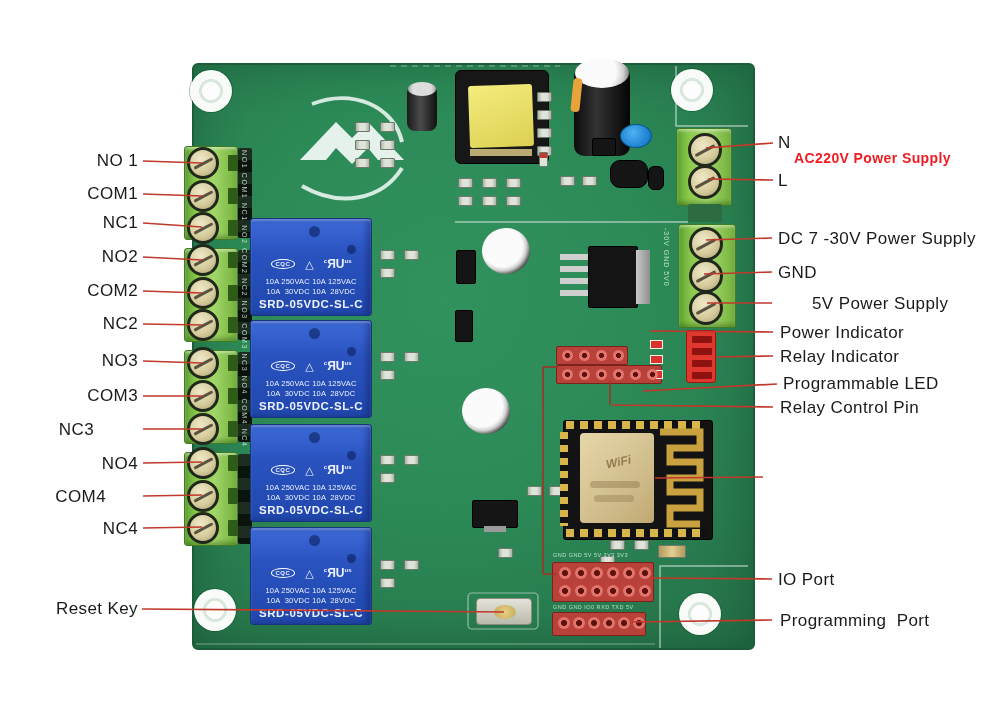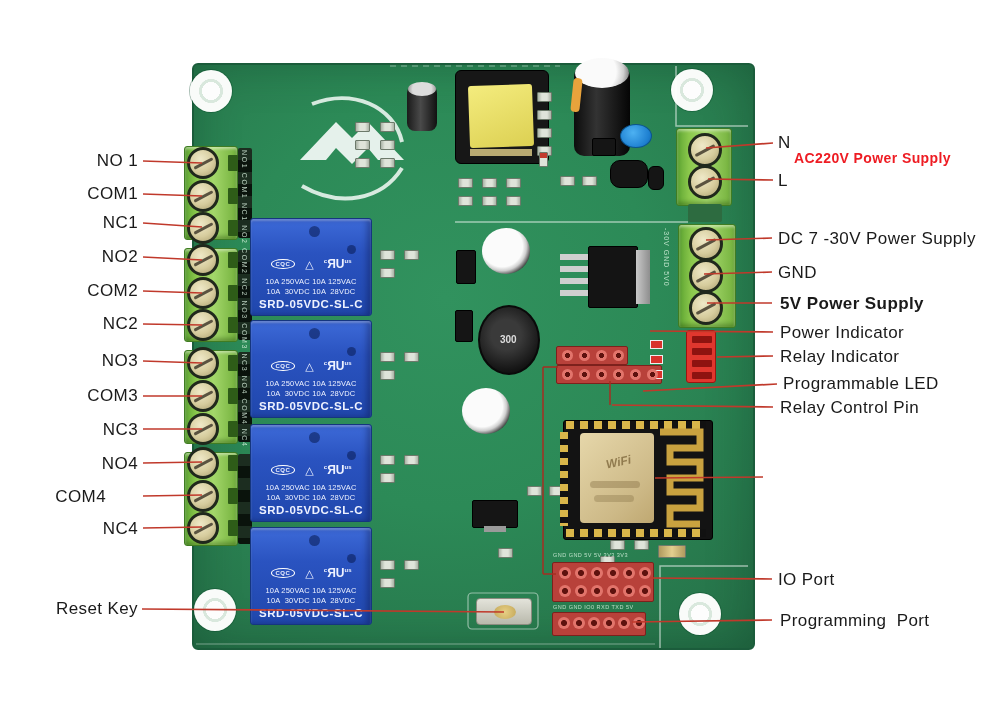--- a/index.html
+++ b/index.html
@@ -102,23 +102,20 @@
   <div class="abs" style="left:407px;top:85px;width:30px;height:46px;background:linear-gradient(90deg,#1a1a1a,#4a4a4a 45%,#111);border-radius:8px;z-index:4;"></div>
   <div class="abs" style="left:408px;top:82px;width:28px;height:14px;border-radius:50%;background:radial-gradient(circle,#ddd 0 60%,#888 100%);z-index:5;"></div>
 
   <div class="abs" style="left:620px;top:124px;width:32px;height:24px;border-radius:50%;background:radial-gradient(circle at 40% 35%,#4db1f2,#1d7fd0 70%,#0d5ea3);z-index:5;border:1px solid #0b548f;"></div>
   <div class="darkpart" style="left:592px;top:138px;width:24px;height:18px;"></div>
   <div class="darkpart" style="left:610px;top:160px;width:38px;height:28px;border-radius:10px;"></div>
   <div class="darkpart" style="left:648px;top:166px;width:16px;height:24px;border-radius:6px;"></div>
 
   <div class="abs" style="left:482px;top:228px;width:48px;height:46px;border-radius:50%;background:radial-gradient(circle at 42% 40%,#fbfbfb 0 52%,#cfcfcf 62%,#222 78%,#111 100%);z-index:4;"></div>
   <div class="abs" style="left:462px;top:388px;width:48px;height:46px;border-radius:50%;background:radial-gradient(circle at 42% 40%,#fbfbfb 0 52%,#cfcfcf 62%,#222 78%,#111 100%);z-index:4;"></div>
-  <div class="abs" style="left:478px;top:305px;width:62px;height:70px;border-radius:50%;background:radial-gradient(circle at 45% 42%,#3a3a3a 0 30%,#161616 70%,#000 100%);z-index:4;border:2px solid #0a0a0a;">
-    <span class="abs" style="left:20px;top:27px;color:#ddd;font-size:10px;font-weight:bold;">300</span>
-  </div>
   <div class="darkpart" style="left:456px;top:250px;width:20px;height:34px;"></div>
   <div class="darkpart" style="left:455px;top:310px;width:18px;height:32px;"></div>
   <div class="abs" style="left:588px;top:246px;width:50px;height:62px;background:#141414;border:1px solid #000;border-radius:2px;z-index:4;"></div>
   <div class="abs" style="left:636px;top:250px;width:14px;height:54px;background:linear-gradient(90deg,#c9c9c9,#8e8e8e);z-index:4;"></div>
   <div class="abs" style="left:560px;top:254px;width:28px;height:46px;z-index:4;background:repeating-linear-gradient(180deg,#cfcfcf 0 6px,transparent 6px 12px);"></div>
 
   <div class="darkpart" style="left:472px;top:500px;width:46px;height:28px;"></div>
   <div class="abs" style="left:484px;top:526px;width:22px;height:6px;background:#9a9a9a;z-index:4;"></div>
 
   <div class="abs" style="left:563px;top:420px;width:150px;height:120px;background:#131313;border:1px solid #000;border-radius:3px;z-index:5;"></div>
@@ -391,31 +388,31 @@
     </svg>
   <div id="label-layer">
       <div class="ann-label left-lab" style="top: 160px; right: 846px;">NO 1</div>
       <div class="ann-label left-lab" style="top: 193px; right: 846px;">COM1</div>
       <div class="ann-label left-lab" style="top: 222px; right: 846px;">NC1</div>
       <div class="ann-label left-lab" style="top: 256px; right: 846px;">NO2</div>
       <div class="ann-label left-lab" style="top: 290px; right: 846px;">COM2</div>
       <div class="ann-label left-lab" style="top: 323px; right: 846px;">NC2</div>
       <div class="ann-label left-lab" style="top: 360px; right: 846px;">NO3</div>
       <div class="ann-label left-lab" style="top: 395px; right: 846px;">COM3</div>
-      <div class="ann-label left-lab" style="top: 429px; right: 846px; margin-left: 20px;">NC3</div>
+      <div class="ann-label left-lab" style="top: 429px; right: 890px; margin-left: 20px;">NC3</div>
       <div class="ann-label left-lab" style="top: 463px; right: 846px;">NO4</div>
       <div class="ann-label left-lab" style="top: 496px; right: 878px;">COM4</div>
       <div class="ann-label left-lab" style="top: 528px; right: 846px;">NC4</div>
       <div class="ann-label left-lab" style="top: 608px; right: 846px;">Reset Key</div>
       <div class="ann-label" style="top: 142px; left: 778px;">N</div>
       <div class="ann-label" style="top: 158px; left: 794px; color: rgb(238, 28, 35); font-size: 14px; font-weight: bold;">AC220V Power Supply</div>
       <div class="ann-label" style="top: 180px; left: 778px;">L</div>
       <div class="ann-label" style="top: 238px; left: 778px;">DC 7 -30V Power Supply</div>
       <div class="ann-label" style="top: 272px; left: 778px;">GND</div>
-      <div class="ann-label" style="top: 303px; left: 780px; font-weight: bold;">5V Power Supply</div>
+      <div class="ann-label" style="top: 303px; left: 812px;">5V Power Supply</div>
       <div class="ann-label" style="top: 332px; left: 780px;">Power Indicator</div>
       <div class="ann-label" style="top: 356px; left: 780px;">Relay Indicator</div>
       <div class="ann-label" style="top: 383px; left: 783px;">Programmable LED</div>
       <div class="ann-label" style="top: 407px; left: 780px;">Relay Control Pin</div>
       <div class="ann-label" style="top: 579px; left: 778px;">IO Port</div>
       <div class="ann-label" style="top: 620px; left: 780px;">Programming  Port</div>
     </div>
 </div>
 
 </body></html>

